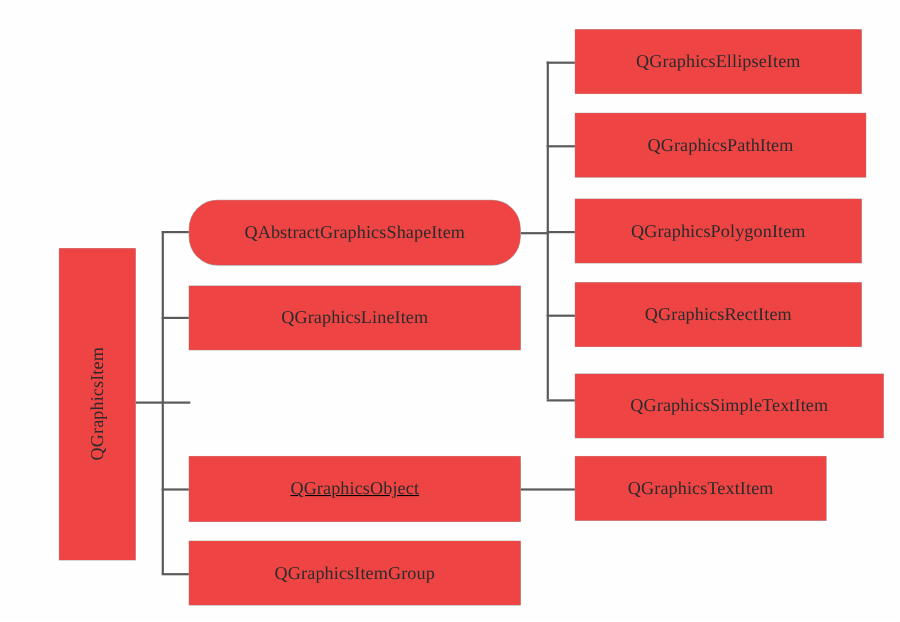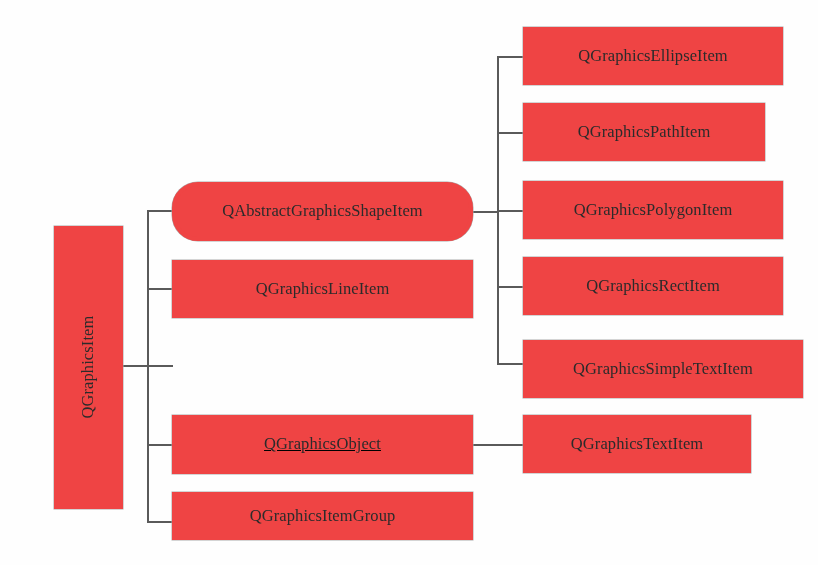--- a/index.html
+++ b/index.html
@@ -93,29 +93,29 @@
 
   <div class="node" style="left:172px; top:260px; width:301px; height:58px;font-family:Liberation Serif, serif;">
     <span class="label">QGraphicsLineItem</span>
   </div>
 
 
   <div class="node" style="left:172px; top:415px; width:301px; height:59px;text-decoration:underline;">
     <span class="label">QGraphicsObject</span>
   </div>
 
-  <div class="node" style="left:172px; top:492px; width:301px; height:48px;">
+  <div class="node" style="left:172px; top:492px; width:301px; height:58px;">
     <span class="label">QGraphicsItemGroup</span>
   </div>
 
   <div class="node" style="left:523px; top:27px; width:260px; height:58px;">
     <span class="label">QGraphicsEllipseItem</span>
   </div>
 
-  <div class="node" style="left:523px; top:103px; width:242px; height:58px;">
+  <div class="node" style="left:523px; top:103px; width:264px; height:58px;">
     <span class="label">QGraphicsPathItem</span>
   </div>
 
   <div class="node" style="left:523px; top:181px; width:260px; height:58px;">
     <span class="label">QGraphicsPolygonItem</span>
   </div>
 
   <div class="node" style="left:523px; top:257px; width:260px; height:58px;">
     <span class="label">QGraphicsRectItem</span>
   </div>

